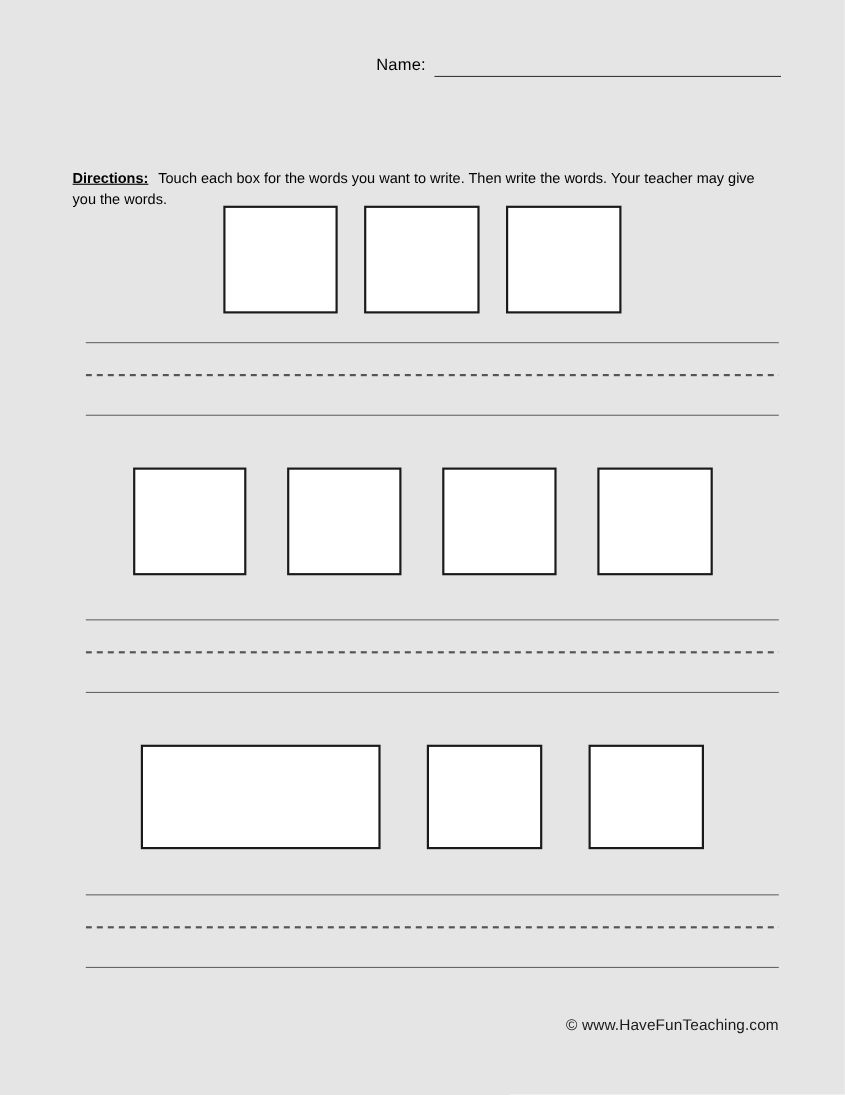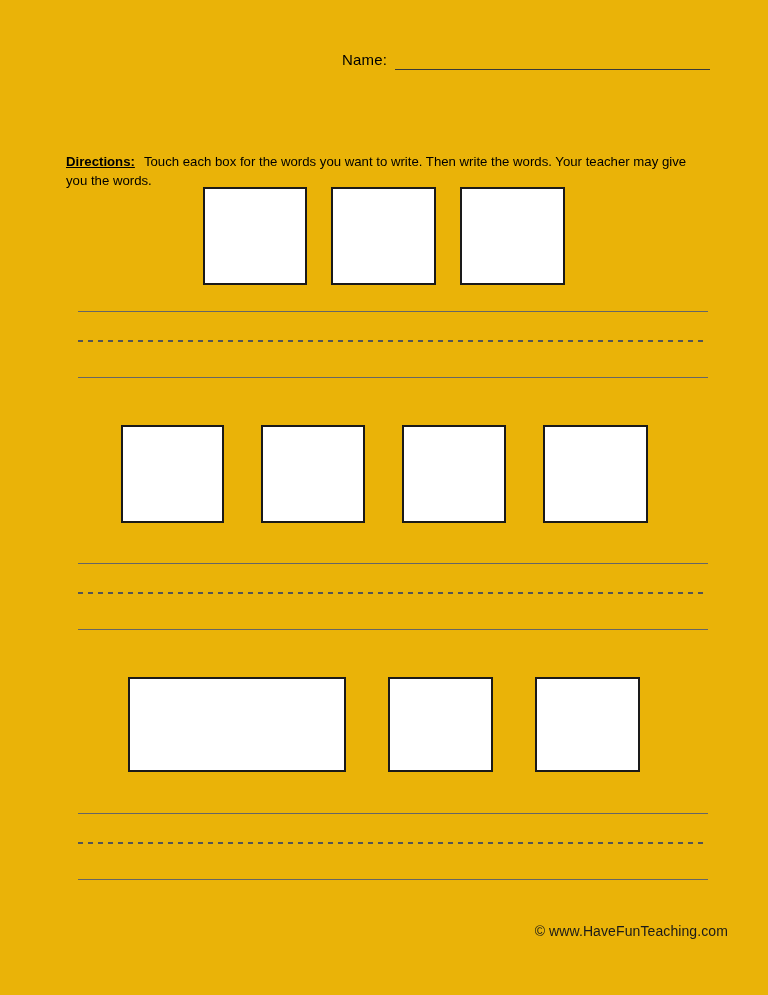--- a/index.html
+++ b/index.html
@@ -12,21 +12,21 @@
     height: 995px;
     position: relative;
     font-family: "Liberation Sans", sans-serif;
     color: #000000;
     overflow: hidden;
   }
 
   .page {
     position: absolute;
     inset: 0;
-    background: #eab308;
+    background: #e5e5e5;
   }
 
   
   .name-row {
     position: absolute;
     left: 342px;
     top: 44px;
     width: 368px;
     height: 26px;
     display: flex;
@@ -131,21 +131,21 @@
   #line-group-2 { top: 563px; }
   #line-group-3 { top: 813px; }
 
   
   .footer {
     position: absolute;
     left: 0;
     right: 0;
     top: 922px;
     text-align: right;
-    padding-right: 40px;
+    padding-right: 60px;
     font-size: 14px;
     line-height: 18px;
     color: #1a1a1a;
     letter-spacing: 0.1px;
   }
 </style>
 </head>
 <body>
 
 <div class="page">

